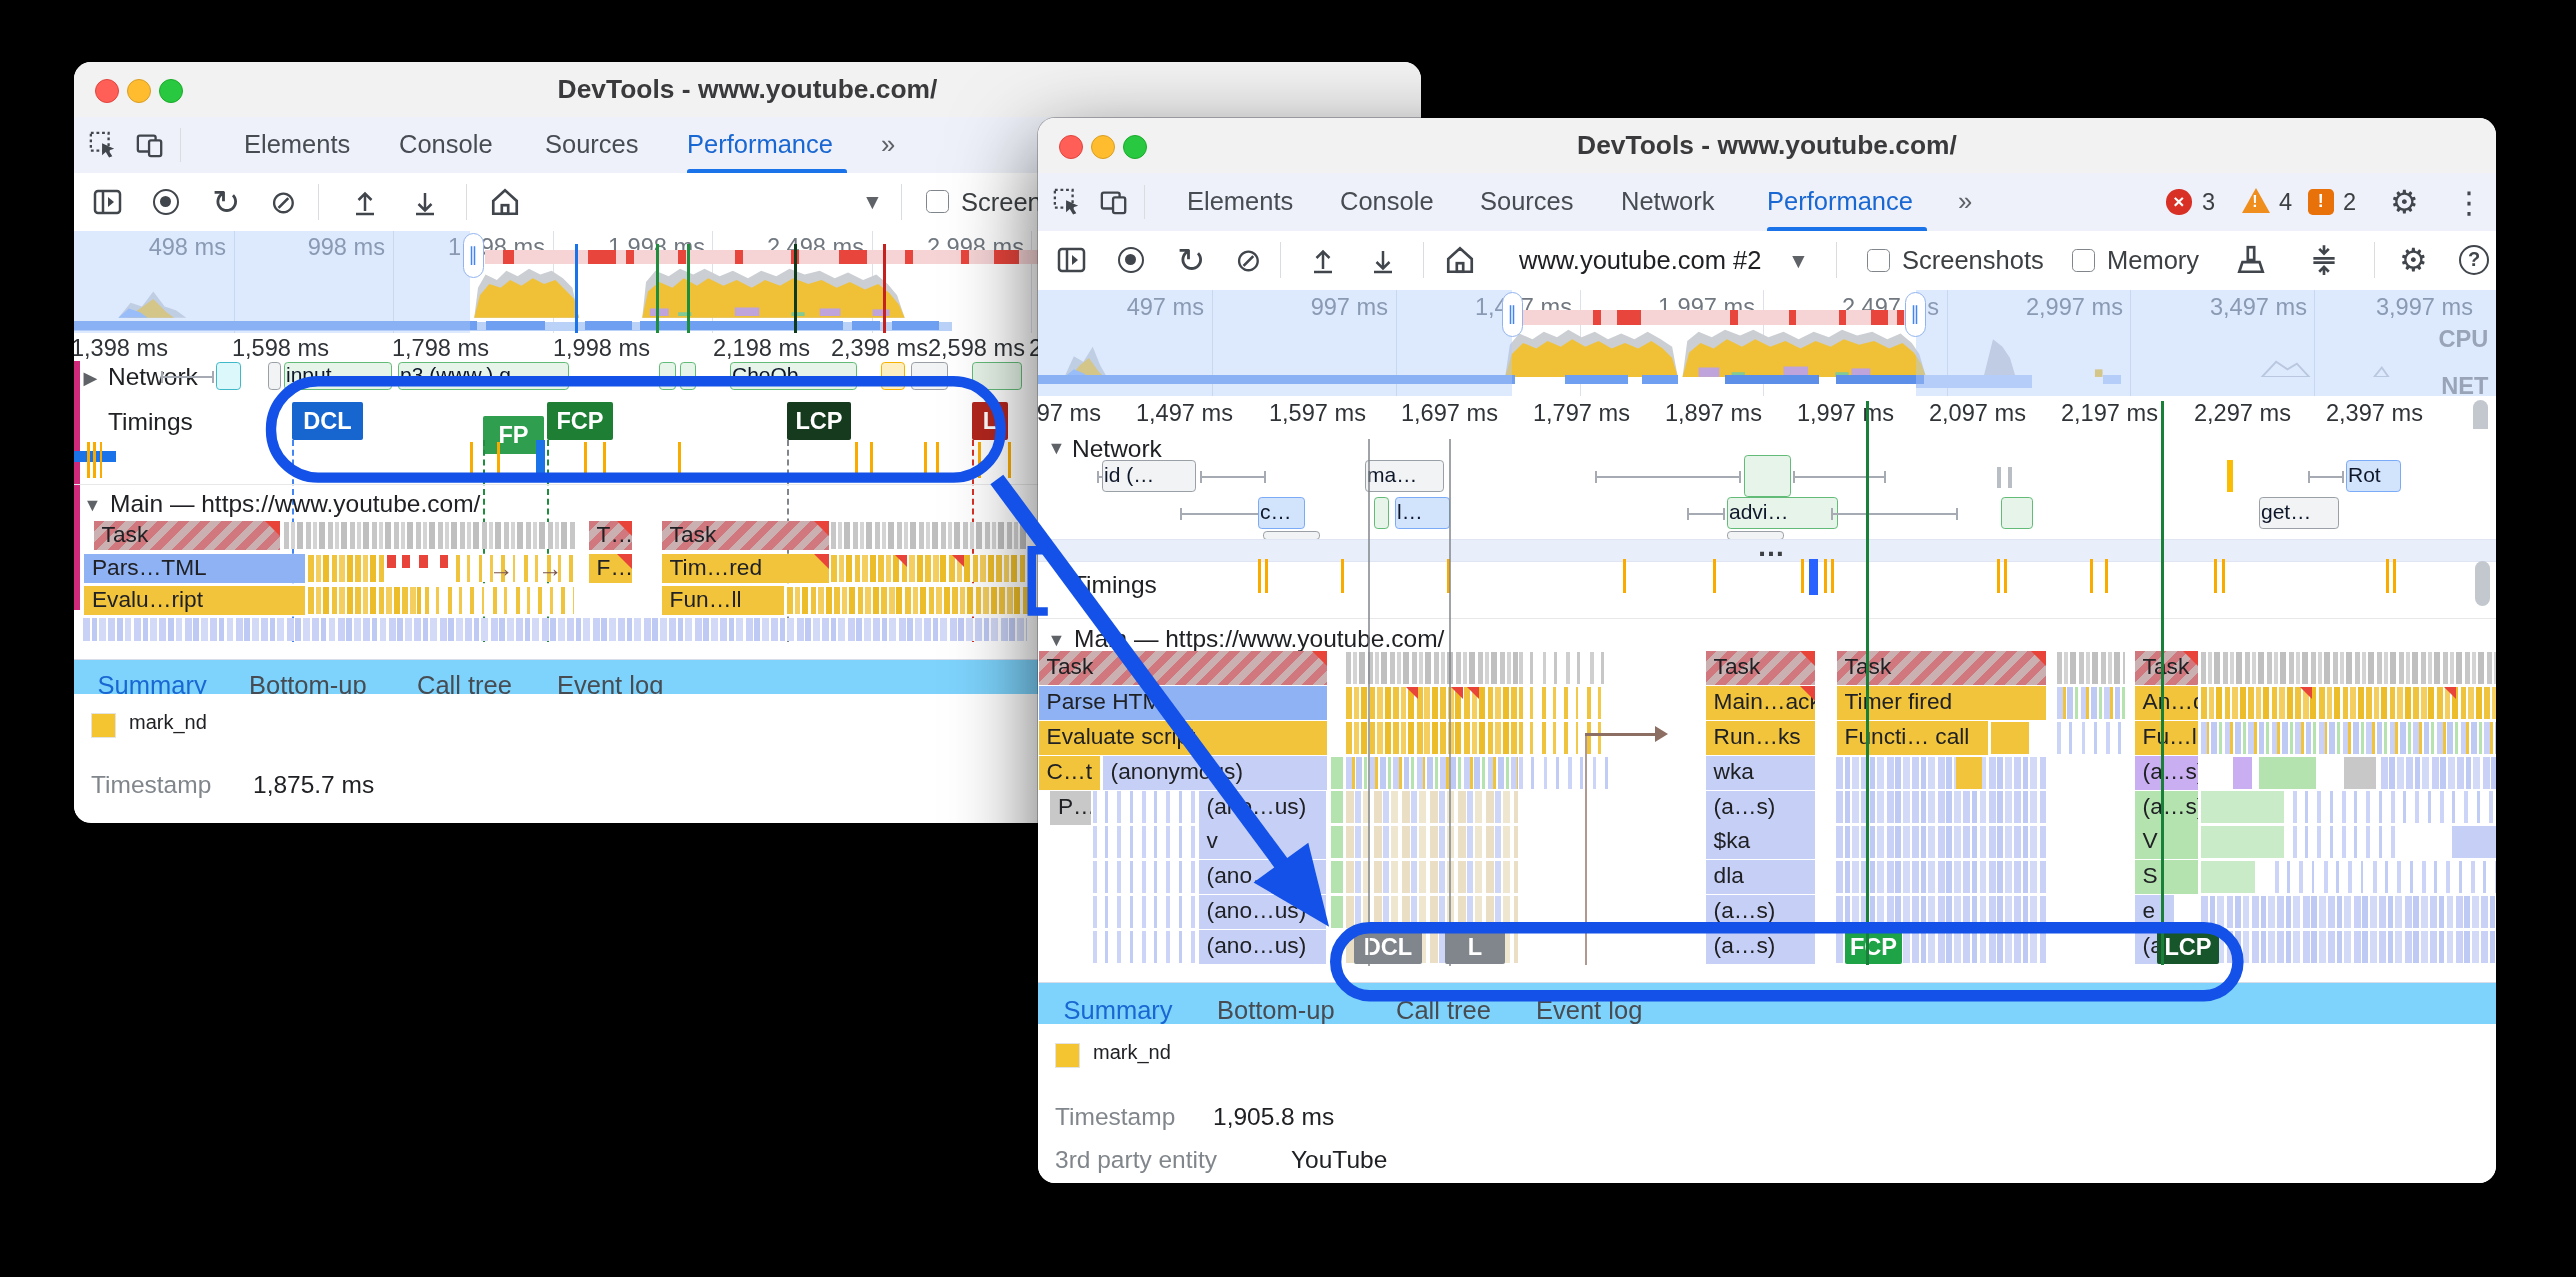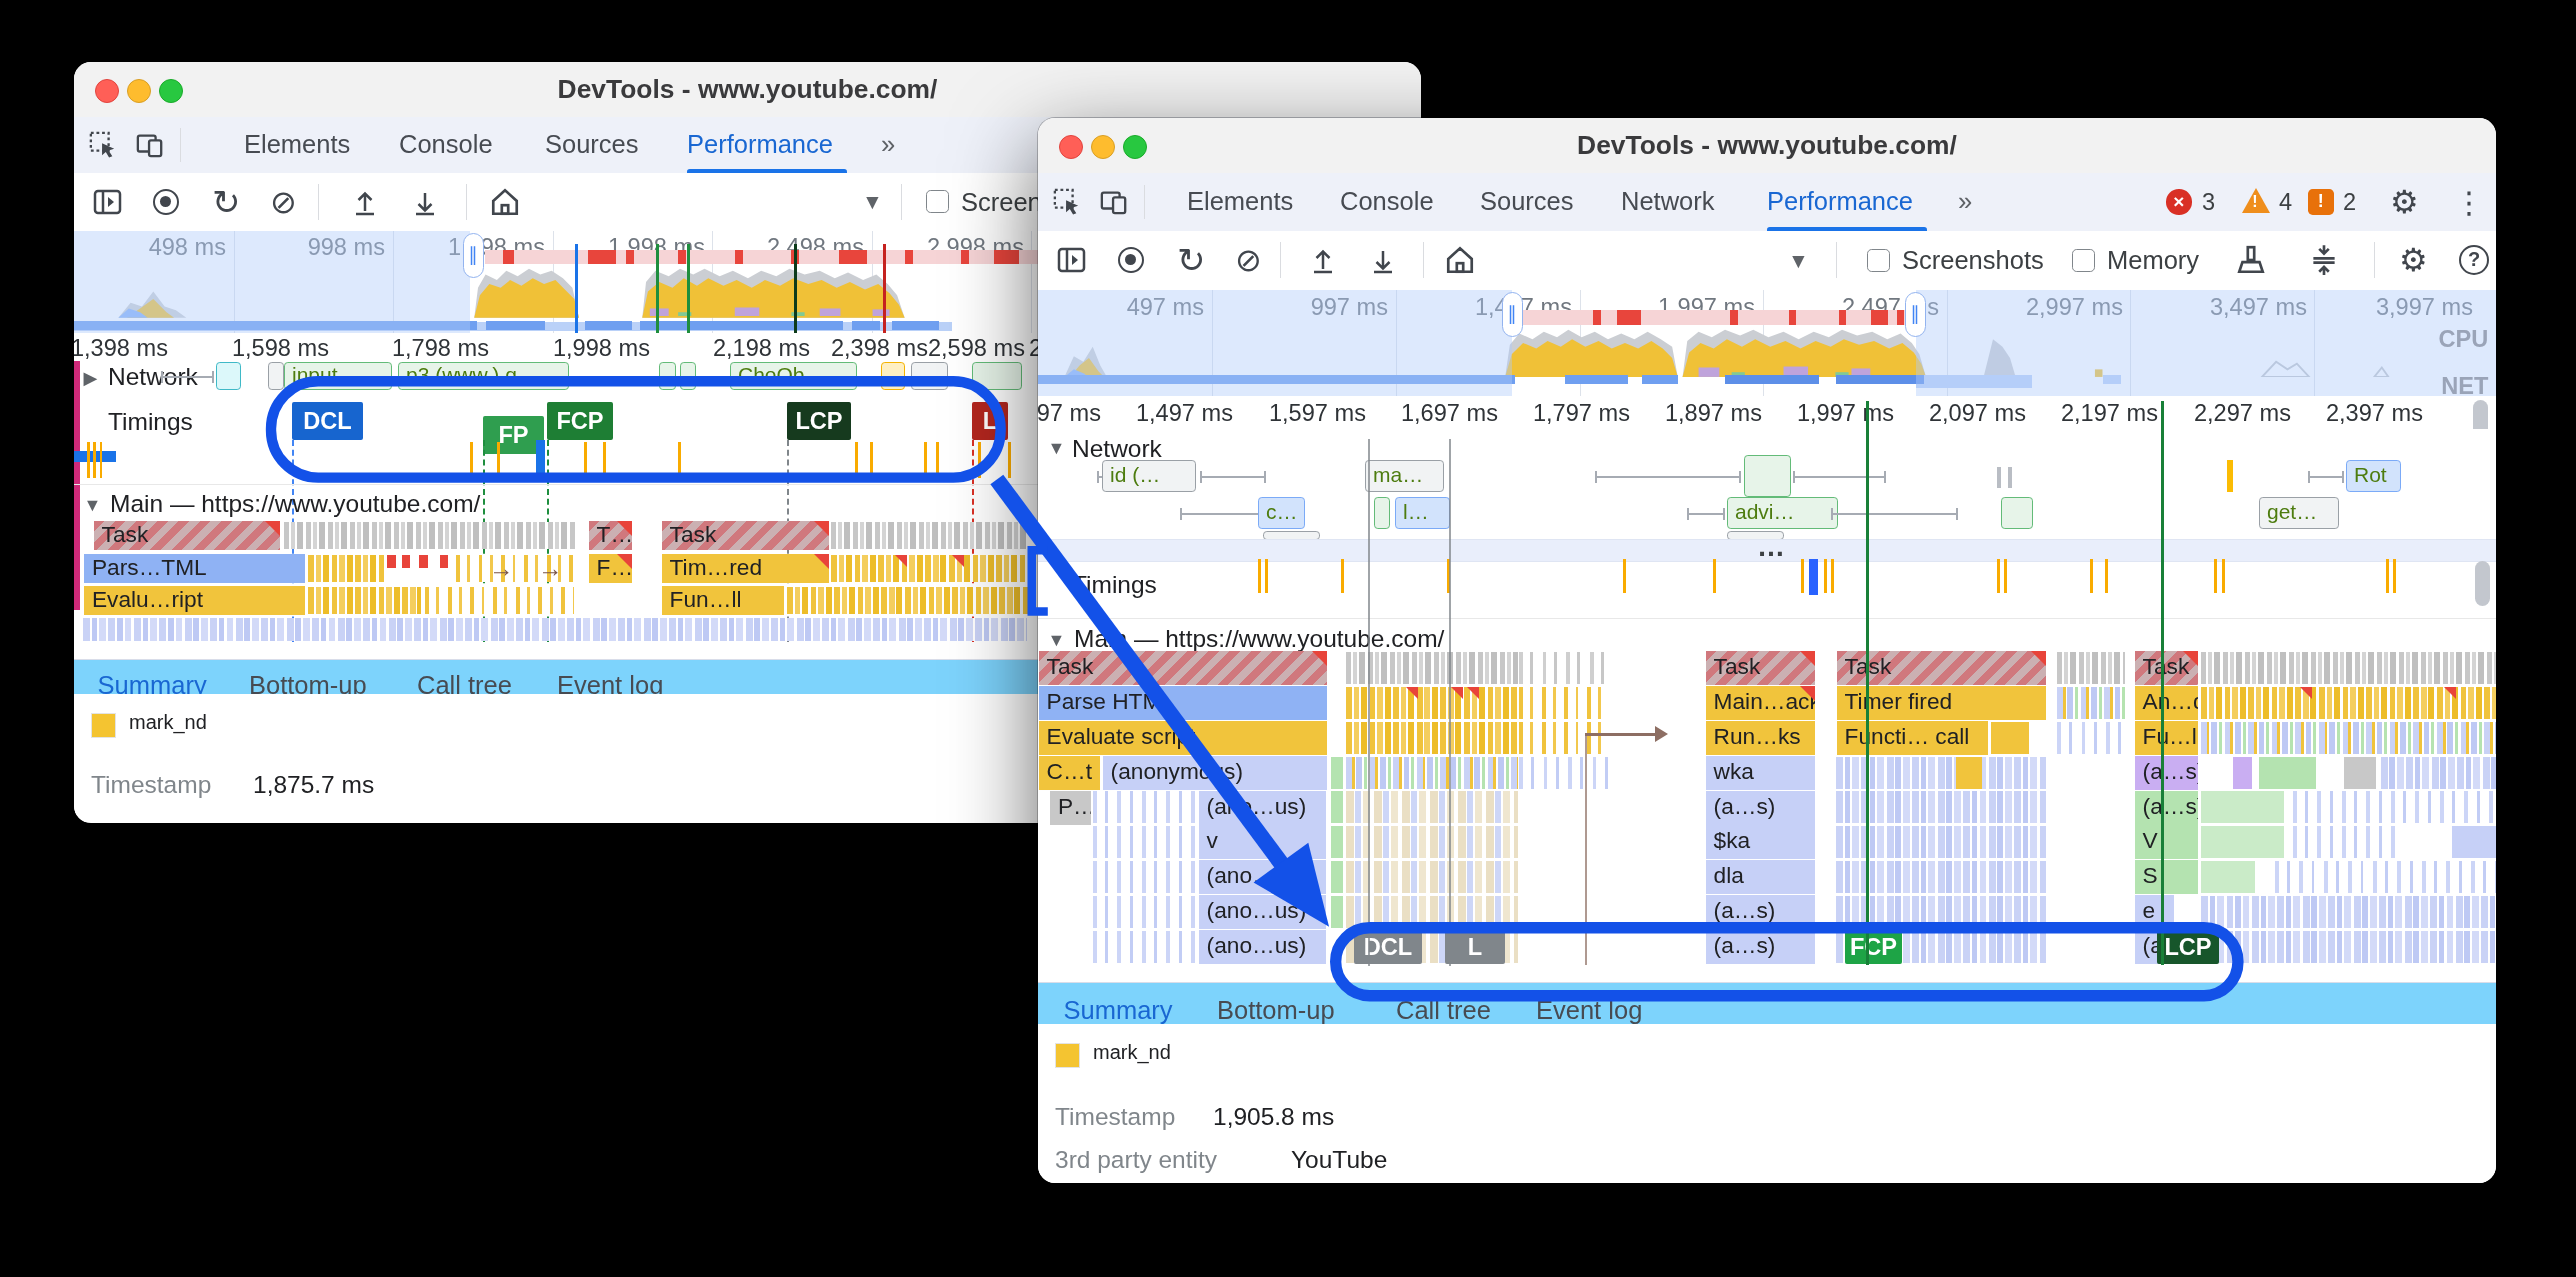--- a/index.html
+++ b/index.html
@@ -33,21 +33,21 @@
   .strip{position:absolute;background:#f6d4d6;}
   .redseg{position:absolute;background:#e8453c;}
   .netseg{position:absolute;background:#6f9ff0;}
   .netlight{position:absolute;background:#bad1f8;}
   .ovline{position:absolute;width:2.8px;}
   .ruler{position:absolute;left:0;right:0;background:#fff;border-bottom:0.9px solid #ececec;}
   .rt{position:absolute;font-size:23.6px;color:#2f3337;transform:translateX(-100%);white-space:nowrap;}
   .tracks{position:absolute;left:0;right:0;background:#fff;overflow:hidden;}
   .tlabel{position:absolute;font-size:24.5px;color:#202124;white-space:nowrap;}
   .disc{position:absolute;font-size:18px;color:#5f6368;}
-  .ch{position:absolute;border-radius:3.8px;font-size:21px;color:#4d7c0f;padding:0 7px;
+  .ch{position:absolute;border-radius:3.8px;font-size:21px;color:#0f172a;padding:0 1px;
       white-space:nowrap;overflow:hidden;box-sizing:border-box;border:1.9px solid;}
   .ch-gray{background:#f1f3f4;border-color:#9aa0a6;}
   .ch-green{background:#e7f4e9;border-color:#63bb78;}
   .ch-blue{background:#d2e3fc;border-color:#7baaf7;}
   .ch-teal{background:#dcf8fa;border-color:#3fb9c7;}
   .ch-yel{background:#feefc3;border-color:#f5b300;}
   .wh{position:absolute;height:1.9px;background:#a6abb3;}
   .wh::before,.wh::after{content:"";position:absolute;width:1.9px;height:11.3px;top:-4.7px;background:#a6abb3;}
   .wh::before{left:0;} .wh::after{right:0;}
   .tick{position:absolute;width:2.8px;background:#f9ab00;}
@@ -374,20 +374,21 @@
       </svg>
     <svg class="a" style="left:330px;top:14px" width="30" height="30" viewBox="0 0 30 30">
         <path d="M15 6 V23 M8.5 17 L15 23.5 L21.5 17" fill="none" stroke="#41464d" stroke-width="2.5"></path>
         <path d="M6 27 h18" stroke="#41464d" stroke-width="2.5"></path>
       </svg>
     <span class="vsep" style="left:385px;top:11.3px;height:36px"></span>
     <svg class="a" style="left:406px;top:13.2px" width="32" height="32" viewBox="0 0 30 30">
         <path d="M4 14 L15 4 L26 14 V26 H4 Z" fill="none" stroke="#41464d" stroke-width="2.5"></path>
         <rect x="12" y="18" width="6" height="8" fill="none" stroke="#41464d" stroke-width="2.5"></rect>
       </svg>
+    <span class="a" style="left:481px;line-height:59px;font-size:25.5px;color:#202124">www.youtube.com #2</span>
     <span class="glyph" style="left:750px;line-height:59px;font-size:21px;color:#5f6368">▼</span>
     <span class="vsep" style="left:798px;top:11.3px;height:36px"></span>
     <span class="cb" style="left:829px;top:18px"></span>
     <span class="cblbl" style="left:864px;line-height:59px">Screenshots</span>
     <span class="cb" style="left:1034px;top:18px"></span>
     <span class="cblbl" style="left:1069px;line-height:59px">Memory</span>
     <svg class="a" style="left:1197px;top:13.2px" width="32" height="32" viewBox="0 0 30 30">
         <path d="M7 17 h16 l3 9 H4 Z" fill="none" stroke="#41464d" stroke-width="2.5"></path>
         <rect x="12" y="3" width="6" height="12" fill="none" stroke="#41464d" stroke-width="2.5"></rect>
       </svg>

